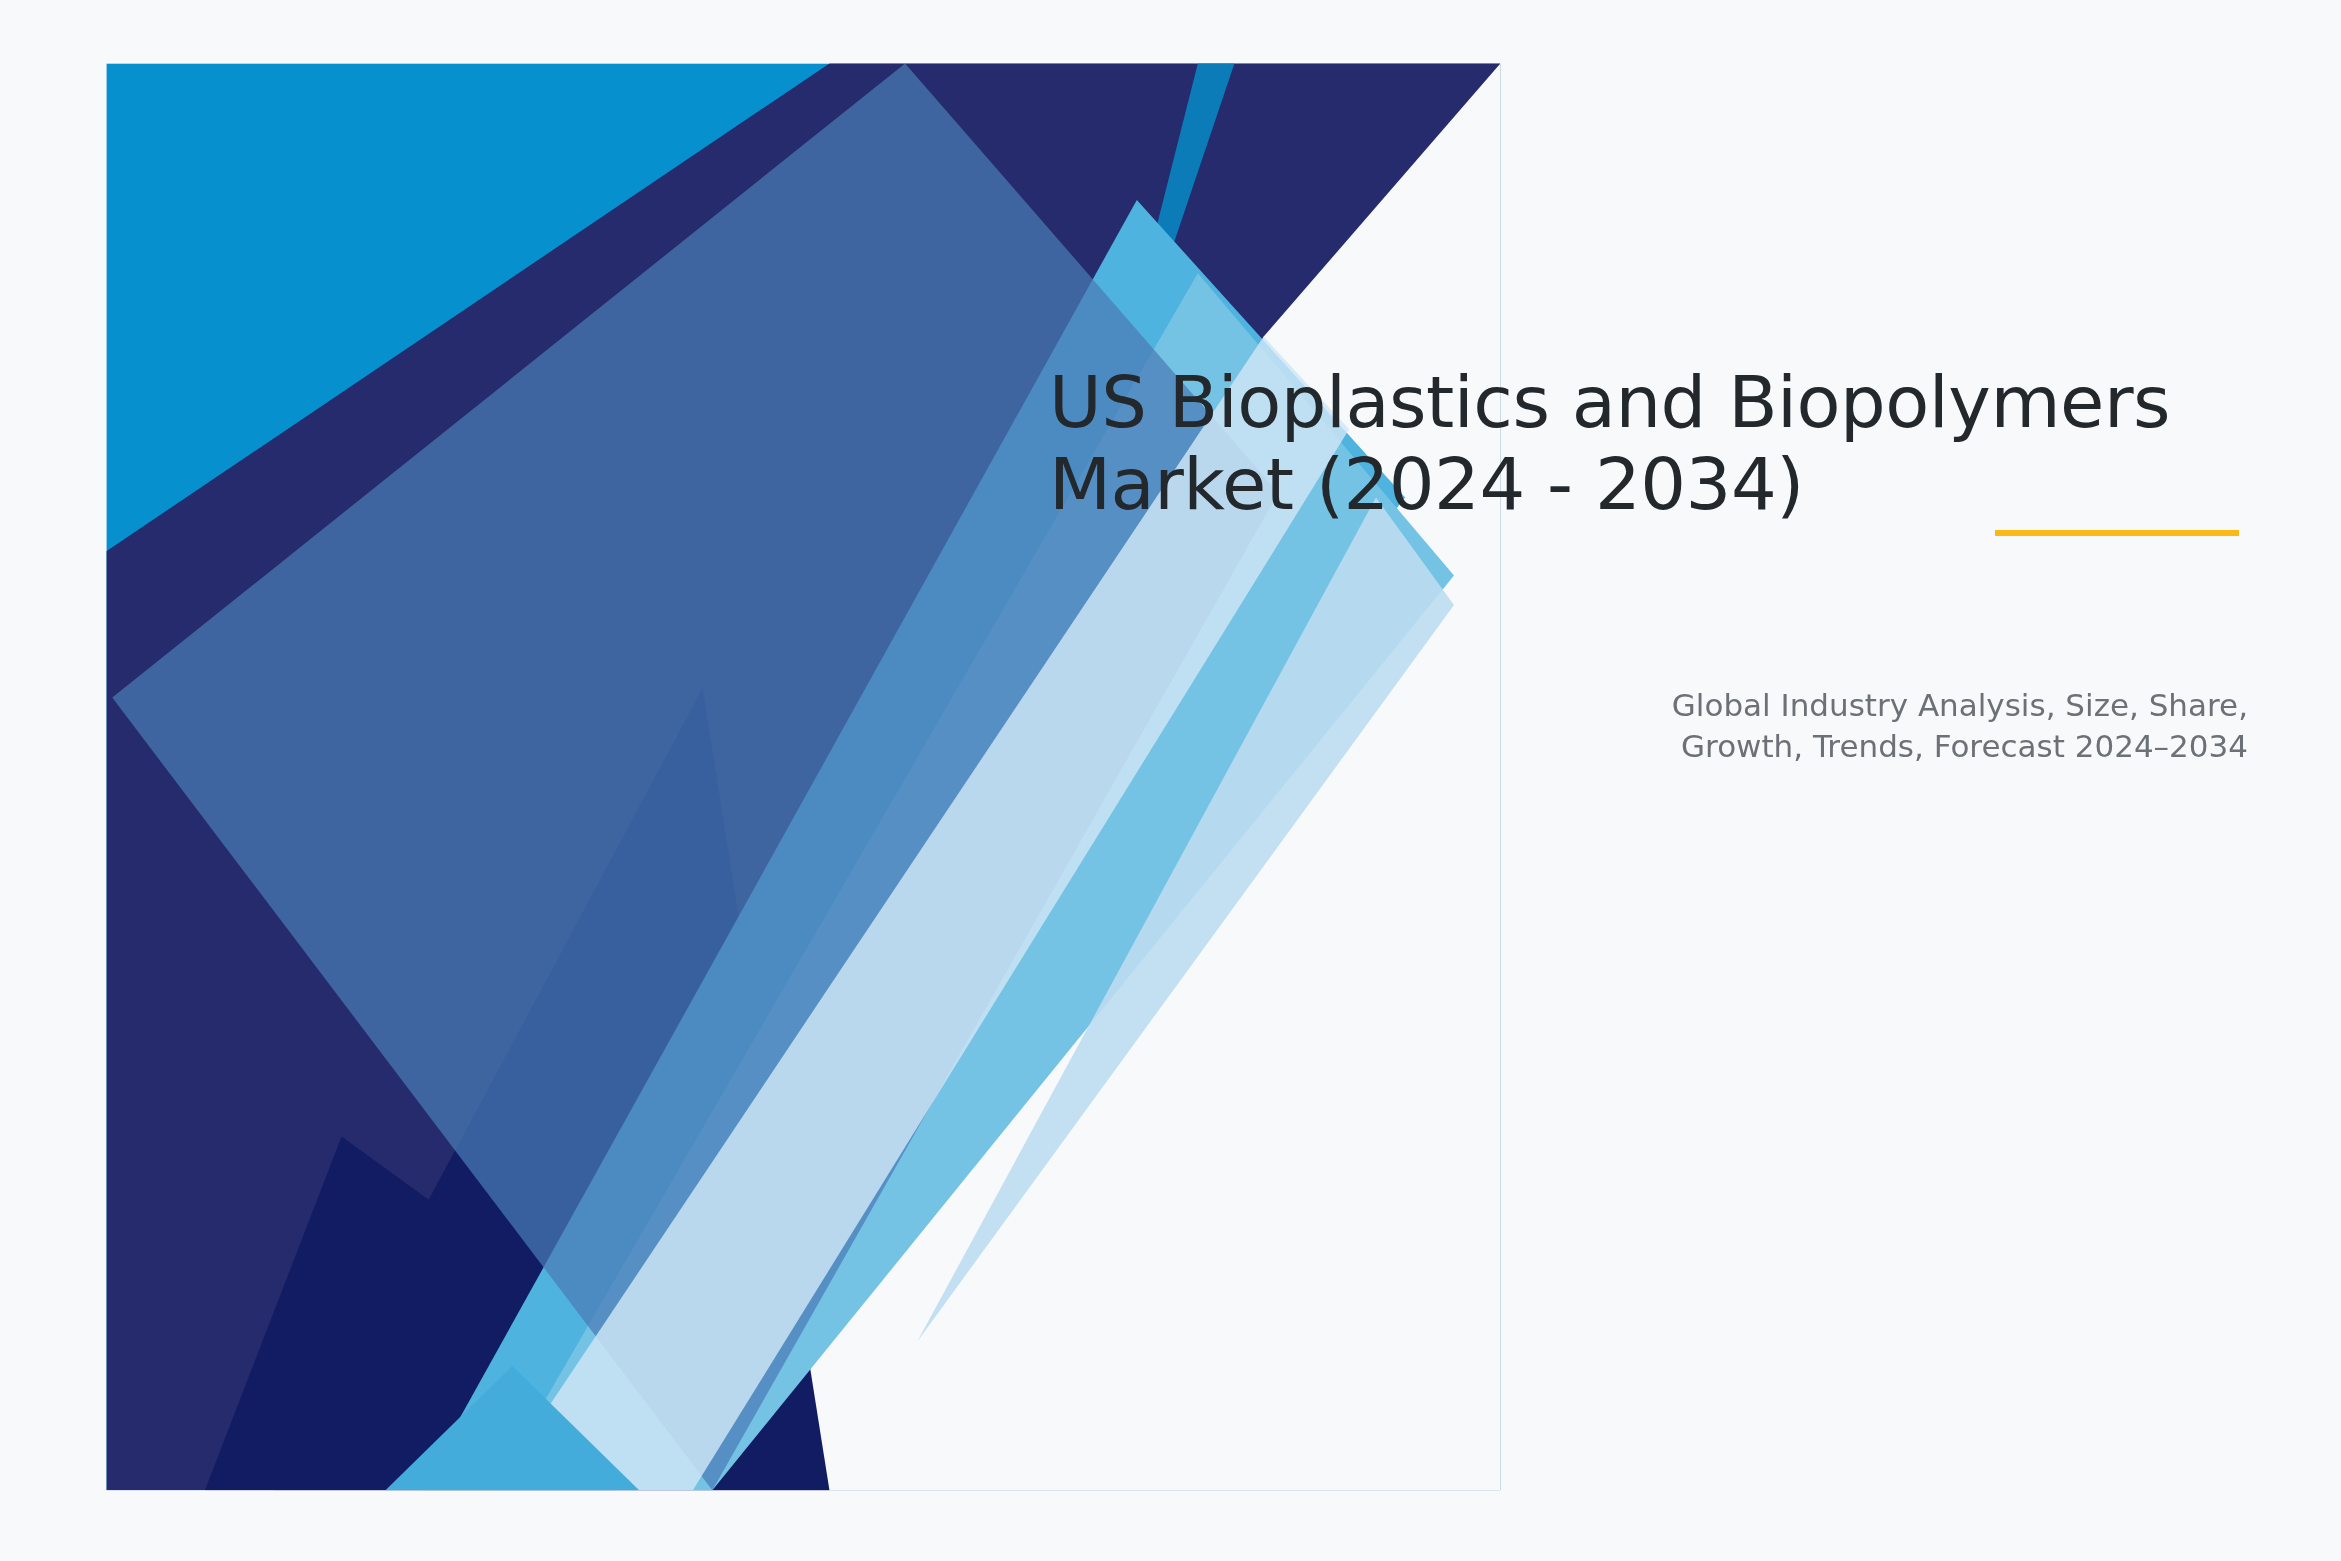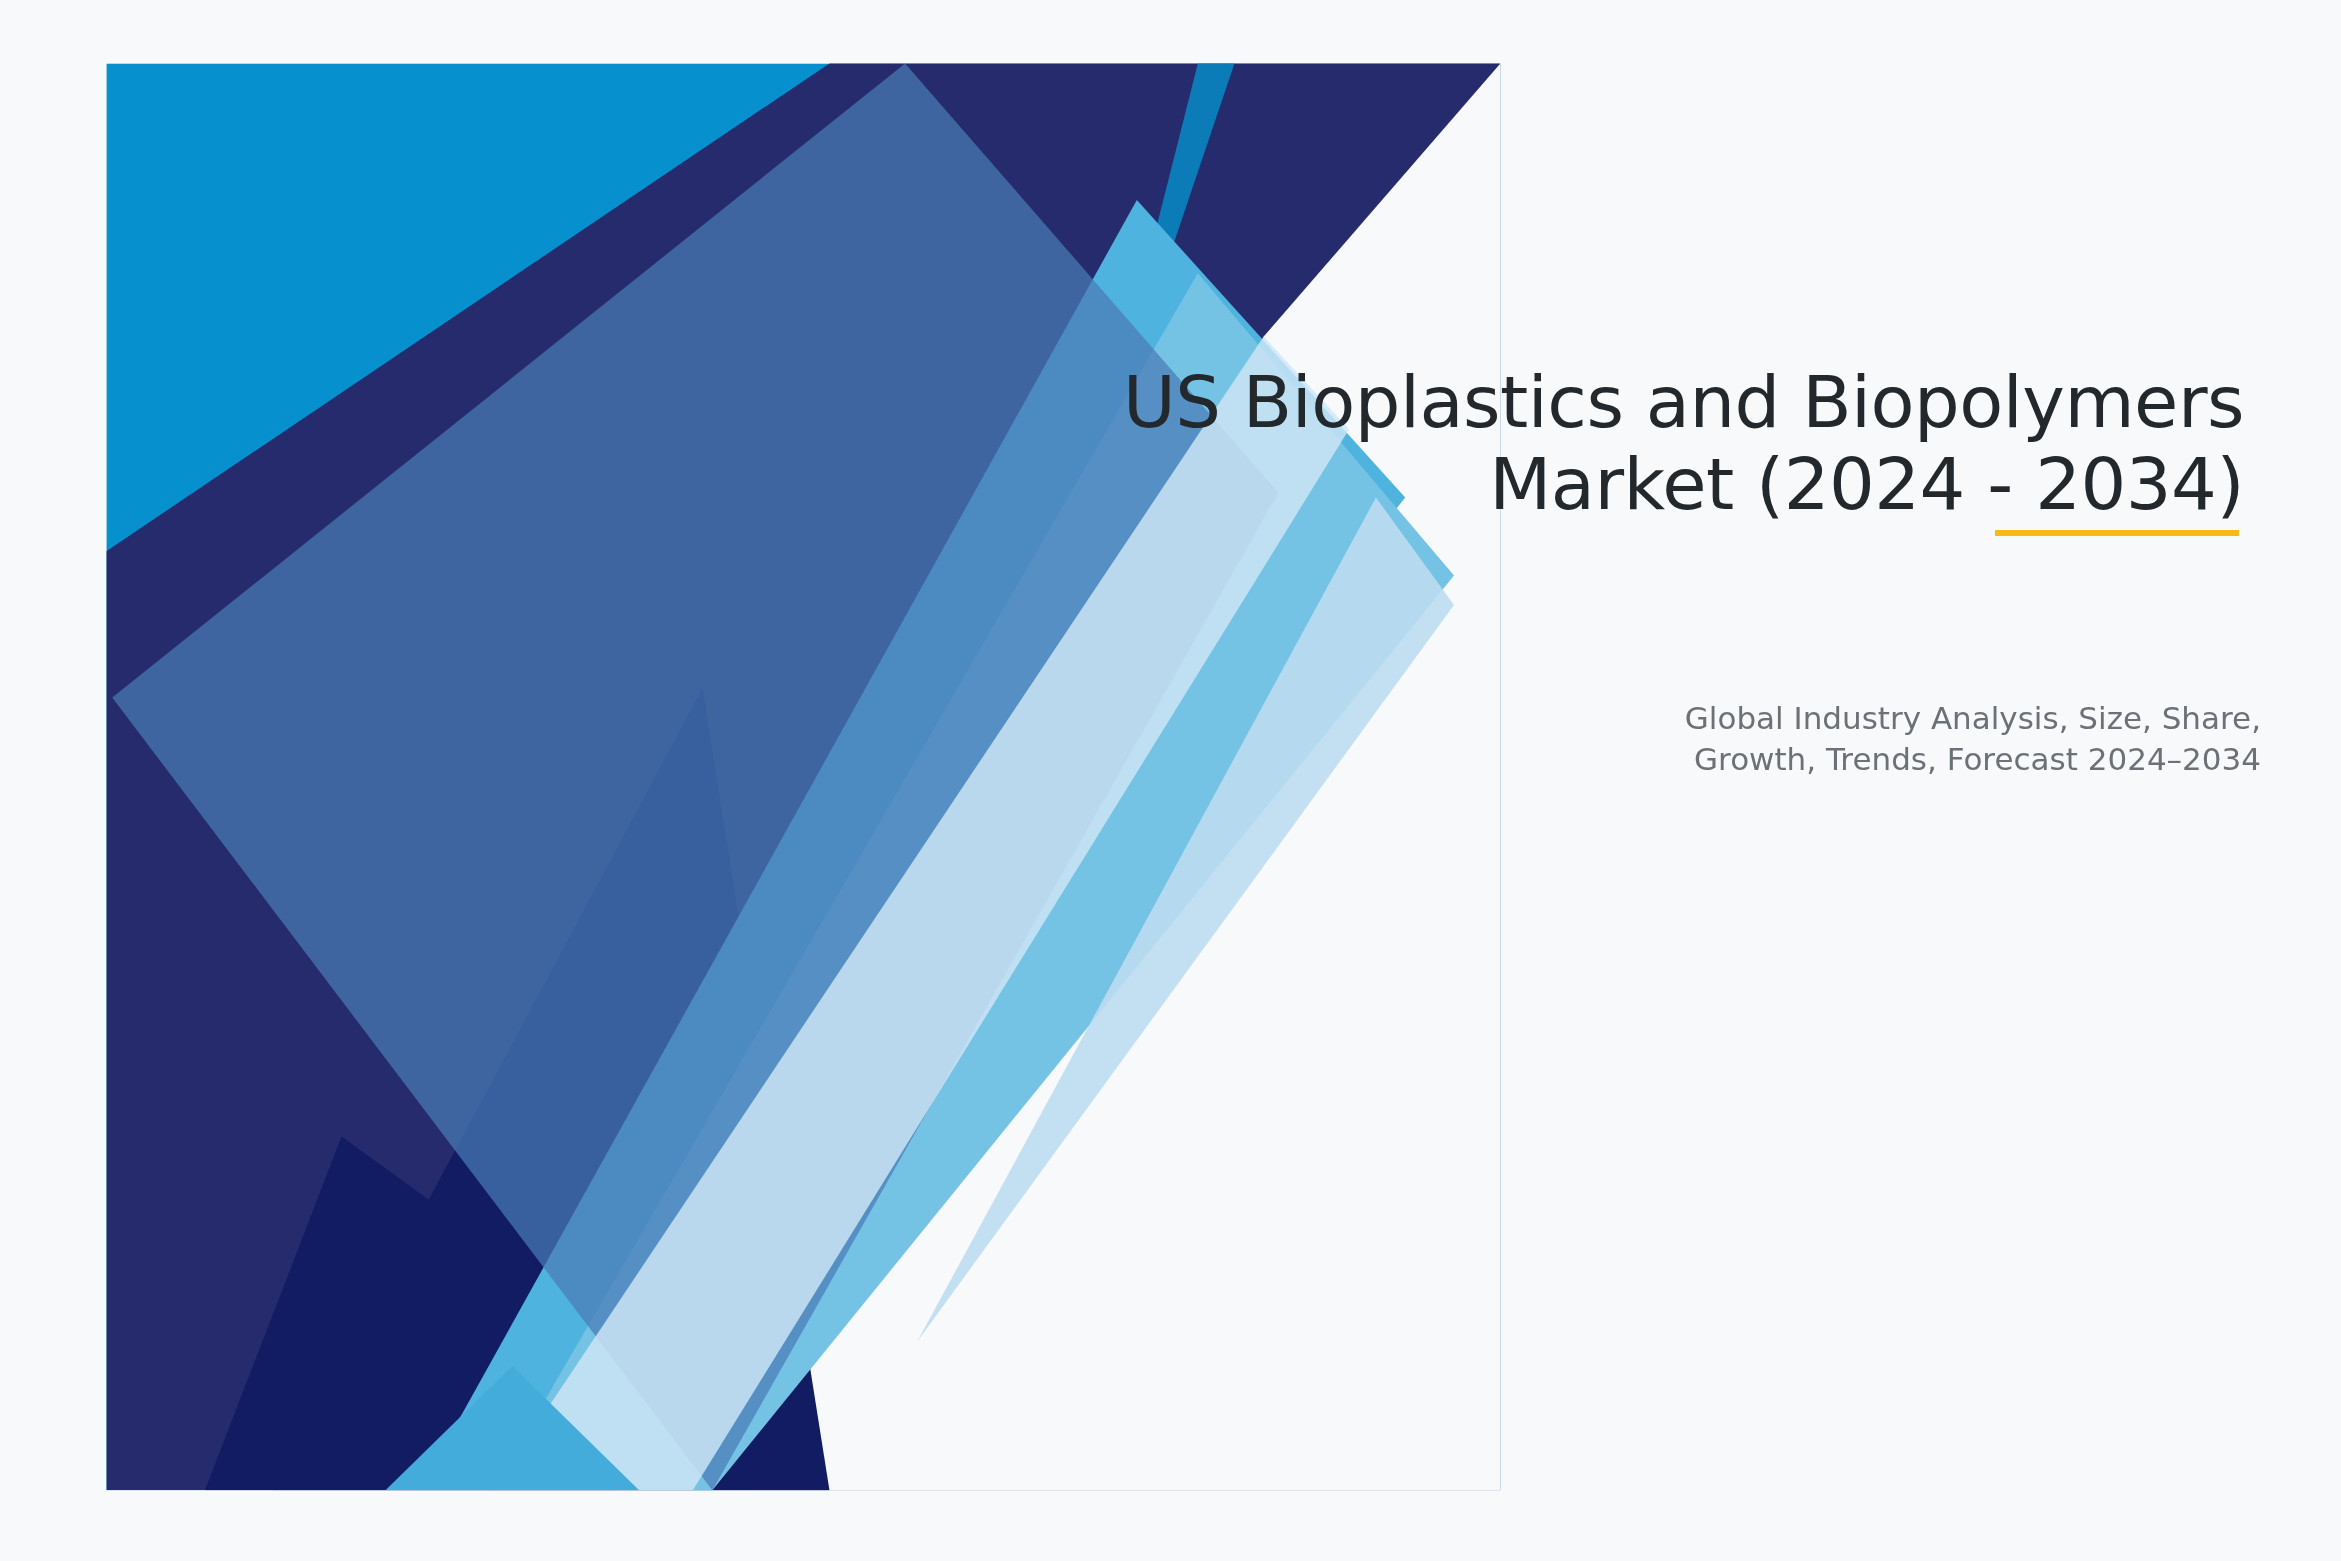--- a/index.html
+++ b/index.html
@@ -26,21 +26,21 @@
     top: 0;
     width: 2342px;
     height: 1561px;
     display: block;
   }
   .text-block {
     position: absolute;
     left: 1049px;
     top: 361px;
     width: 1195px;
-    text-align: right;
+    text-align: left;
   }
   .cover-title {
     font-family: "DejaVu Sans", sans-serif;
     font-size: 72px;
     line-height: 1.14;
     font-weight: 400;
     color: #23282D;
     letter-spacing: -0.5px;
     margin: 0;
     white-space: pre-line;
@@ -60,21 +60,21 @@
     position: absolute;
     left: 1366px;
     top: 681px;
     width: 878px;
     text-align: right;
     font-family: "DejaVu Sans", sans-serif;
     font-size: 31px;
     line-height: 1.33;
     font-weight: 400;
     color: #6B7177;
-    margin: 17px;
+    margin: 4px;
     white-space: pre-line;
     z-index: 4;
   }
 </style>
 </head>
 <body>
 
 <div id="cover">
 
   <svg id="artwork" viewBox="0 0 4800 3200" preserveAspectRatio="none" xmlns="http://www.w3.org/2000/svg">

